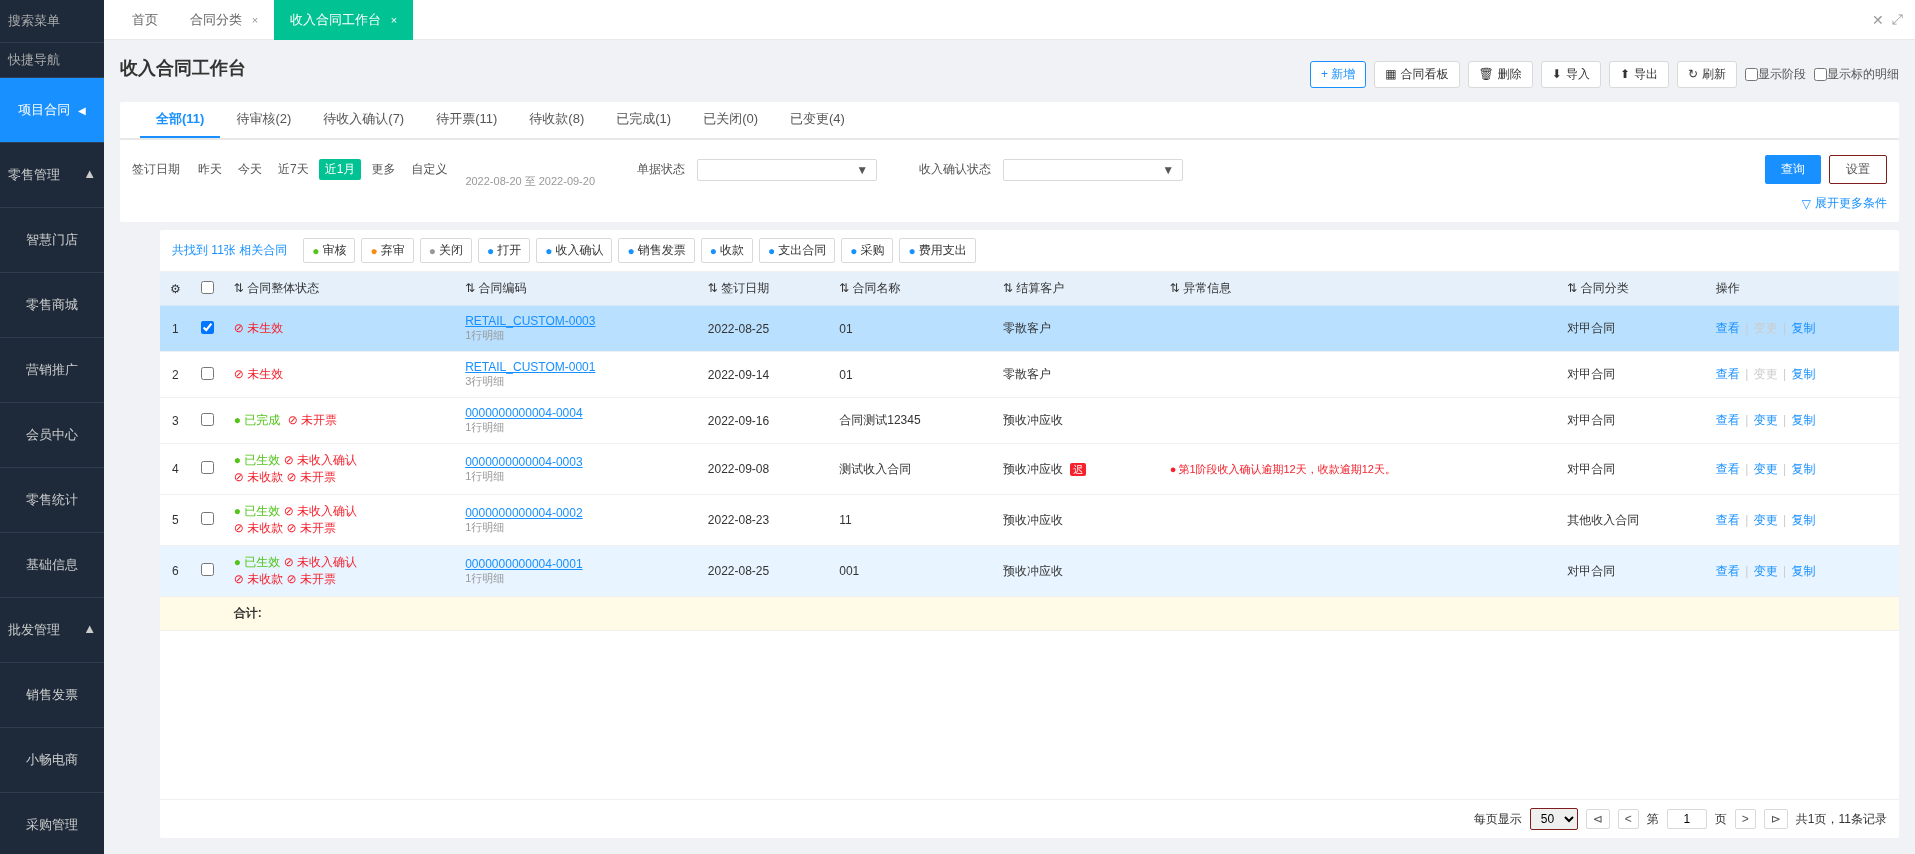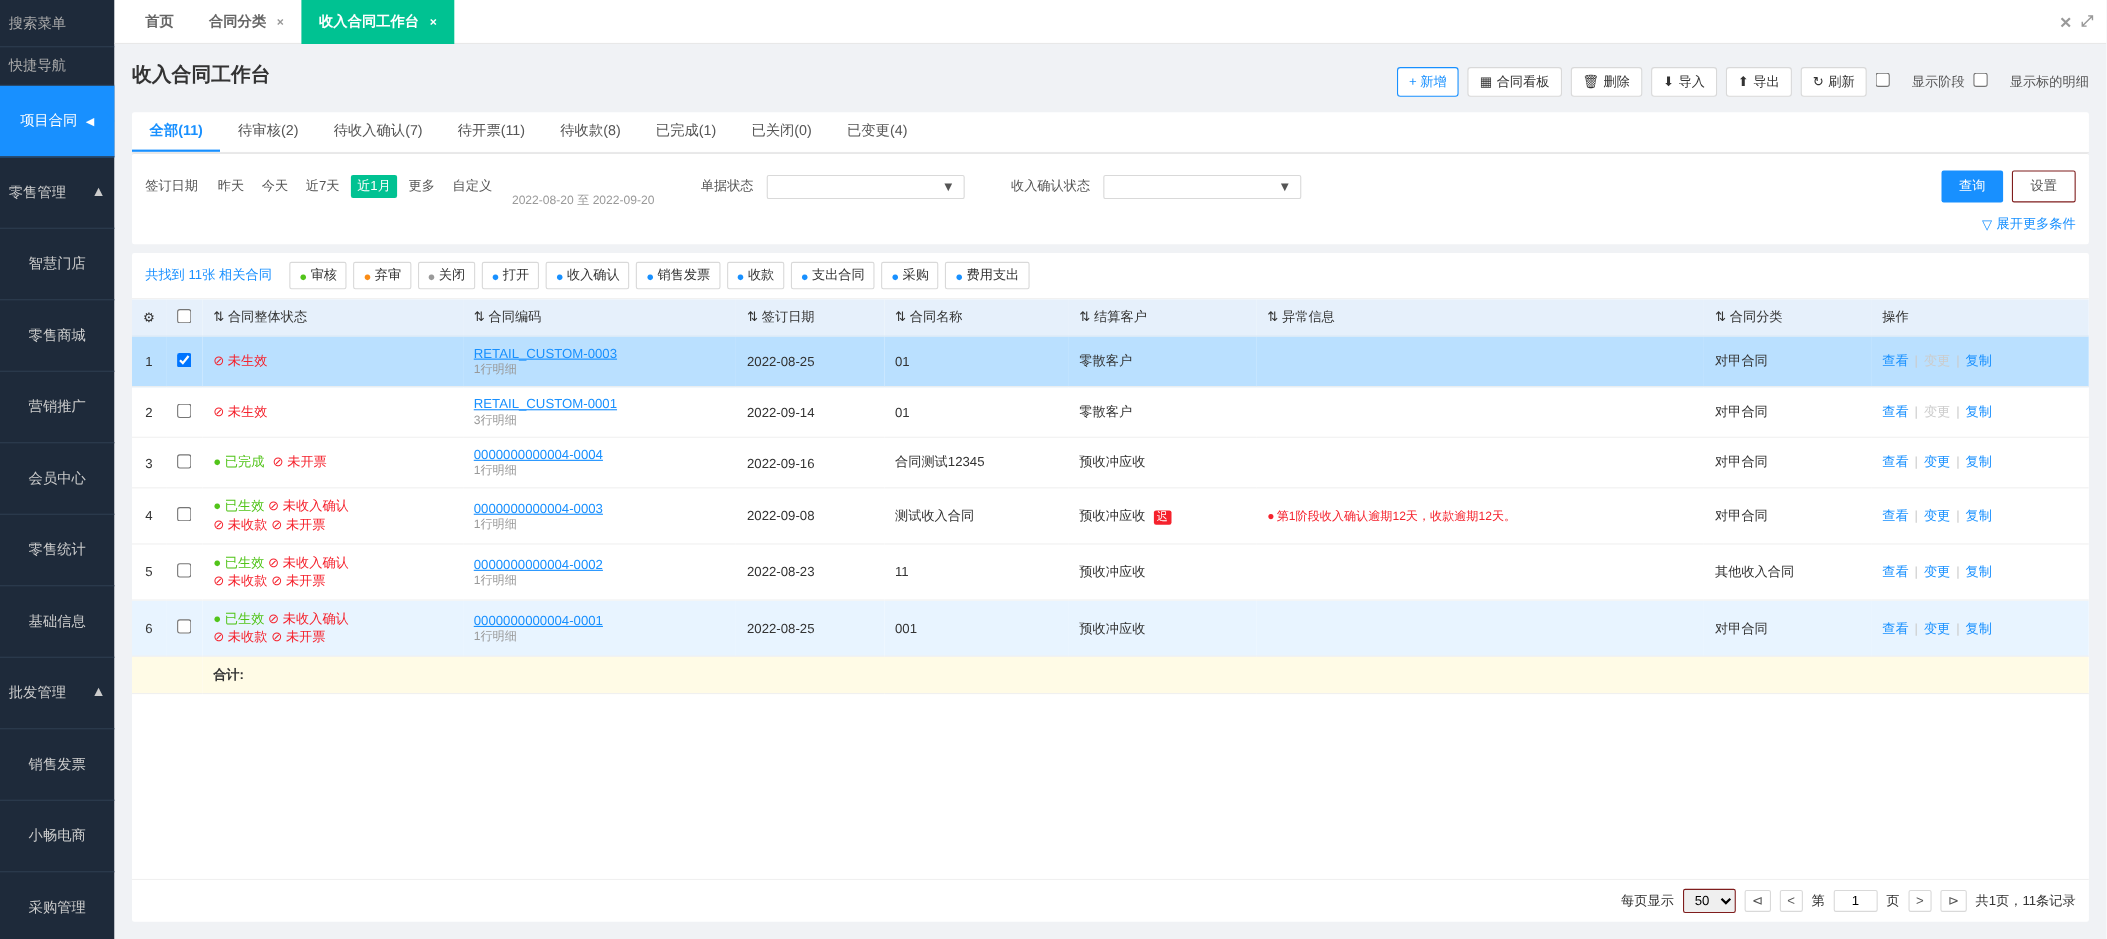--- a/index.html
+++ b/index.html
@@ -11,52 +11,52 @@
     .sidebar-nav { padding: 8px; font-size: 13px; color: #aaa; border-bottom: 1px solid #2e3d50; cursor: pointer; }
     .sidebar-item { padding: 23px 8px; font-size: 13px; color: #ccc; text-align: center; cursor: pointer; border-bottom: 1px solid #2e3d50; position: relative; }
     .sidebar-item.active { background: #1890ff; color: #fff; }
     .sidebar-item.active::after { content: ''; position: absolute; right: -8px; top: 50%; transform: translateY(-50%); border: 8px solid transparent; border-left-color: #1890ff; }
     .sidebar-bottom { margin-top: auto; padding: 10px; text-align: center; color: #aaa; border-top: 1px solid #2e3d50; }
 
     
     .main { flex: 1; display: flex; flex-direction: column; overflow: hidden; }
 
     
-    .tabs-bar { background: #fff; display: flex; align-items: center; border-bottom: 1px solid #e8e8e8; padding: 0 12px; height: 40px; flex-shrink: 0; font-weight: bold; }
+    .tabs-bar { background: #fff; display: flex; align-items: center; border-bottom: 1px solid #e8e8e8; padding: 0 12px; height: 40px; flex-shrink: 0; }
     .tab { padding: 0 16px; height: 40px; line-height: 40px; cursor: pointer; font-size: 13px; color: #666; position: relative; }
     .tab.active { color: #fff; background: #00c292; }
     .tab-close { margin-left: 6px; font-size: 11px; color: #999; cursor: pointer; }
     .tab.active .tab-close { color: #fff; }
     .tabs-right { margin-left: auto; display: flex; gap: 8px; align-items: center; color: #999; font-size: 14px; }
 
     
     .content { flex: 1; padding: 16px; background: #f0f2f5; overflow: auto; display: flex; flex-direction: column; }
     .page-title { font-size: 18px; font-weight: bold; color: #333; margin-bottom: 12px; }
     .btn { display: inline-flex; align-items: center; gap: 4px; padding: 4px 10px; border: 1px solid #d9d9d9; background: #fff; border-radius: 3px; cursor: pointer; font-size: 12px; color: #333; white-space: nowrap; }
     .btn-new { color: #1890ff; border-color: #1890ff; }
-    .checkbox-label { display: flex; align-items: flex-start; gap: 20px; font-size: 12px; color: #555; }
-
-    
-    .status-tabs { display: flex; gap: 0; border-bottom: 1px solid #e8e8e8; background: #fff; padding: 0 0; flex-shrink: 0; }
+    .checkbox-label { display: flex; align-items: center; gap: 0; font-size: 12px; color: #555; }
+
+    
+    .status-tabs { display: flex; gap: 0; border-bottom: 1px solid #e8e8e8; background: #fff; padding: 0 20px; flex-shrink: 0; }
     .status-tab { padding: 8px 16px; cursor: pointer; font-size: 13px; color: #555; border-bottom: 2px solid transparent; }
     .status-tab.active { color: #1890ff; border-bottom-color: #1890ff; font-weight: bold; }
     .filter-row { display: flex; align-items: center; gap: 12px; flex-wrap: wrap; }
     .filter-label { font-size: 12px; color: #555; white-space: nowrap; }
     .filter-date-opts { display: flex; gap: 4px; align-items: center; }
     .date-opt { padding: 2px 6px; font-size: 12px; cursor: pointer; color: #555; border-radius: 2px; }
     .date-opt.active { background: #00c292; color: #fff; border-radius: 2px; }
     .filter-date-range { font-size: 11px; color: #999; margin-top: 24px; }
     .filter-select { border: 1px solid #d9d9d9; border-radius: 2px; padding: 3px 8px; font-size: 12px; color: #555; background: #fff; min-width: 120px; display: flex; align-items: center; justify-content: space-between; cursor: pointer; }
     .filter-select-wide { min-width: 180px; }
     .expand-btn { color: #1890ff; cursor: pointer; font-size: 12px; display: flex; align-items: center; gap: 4px; margin-left: auto; }
     .query-btn { background: #1890ff; color: #fff; border: none; padding: 5px 16px; border-radius: 2px; cursor: pointer; font-size: 12px; }
     .setting-btn { background: #fff; color: #555; border: 1px solid #7f1d1d; padding: 5px 16px; border-radius: 2px; cursor: pointer; font-size: 12px; }
 
     
-    .table-wrapper { background: #fff; border-radius: 2px; flex: 1; overflow: hidden; display: flex; flex-direction: column; }
+    .table-wrapper { background: #fff; border-radius: 2px; flex: 1; overflow: hidden; display: flex; flex-direction: column; margin-left: 40px; }
     .table-info-bar { display: flex; align-items: center; padding: 8px 12px; border-bottom: 1px solid #f0f0f0; flex-shrink: 0; gap: 16px; flex-wrap: wrap; }
     .table-count { font-size: 12px; color: #555; }
     .table-count span { color: #1890ff; }
     .table-actions { display: flex; gap: 6px; flex-wrap: wrap; }
     .action-btn { display: inline-flex; align-items: center; gap: 3px; padding: 3px 8px; border: 1px solid #d9d9d9; background: #fff; border-radius: 2px; cursor: pointer; font-size: 12px; color: #333; }
 
     
     .data-table { width: 100%; border-collapse: collapse; font-size: 12px; }
     .data-table th { background: #e6f0fb; padding: 8px 10px; text-align: left; font-weight: normal; color: #333; border-bottom: 1px solid #d9e8f5; white-space: nowrap; }
     .data-table td { padding: 8px 10px; border-bottom: 1px solid #f0f0f0; color: #333; vertical-align: middle; }

